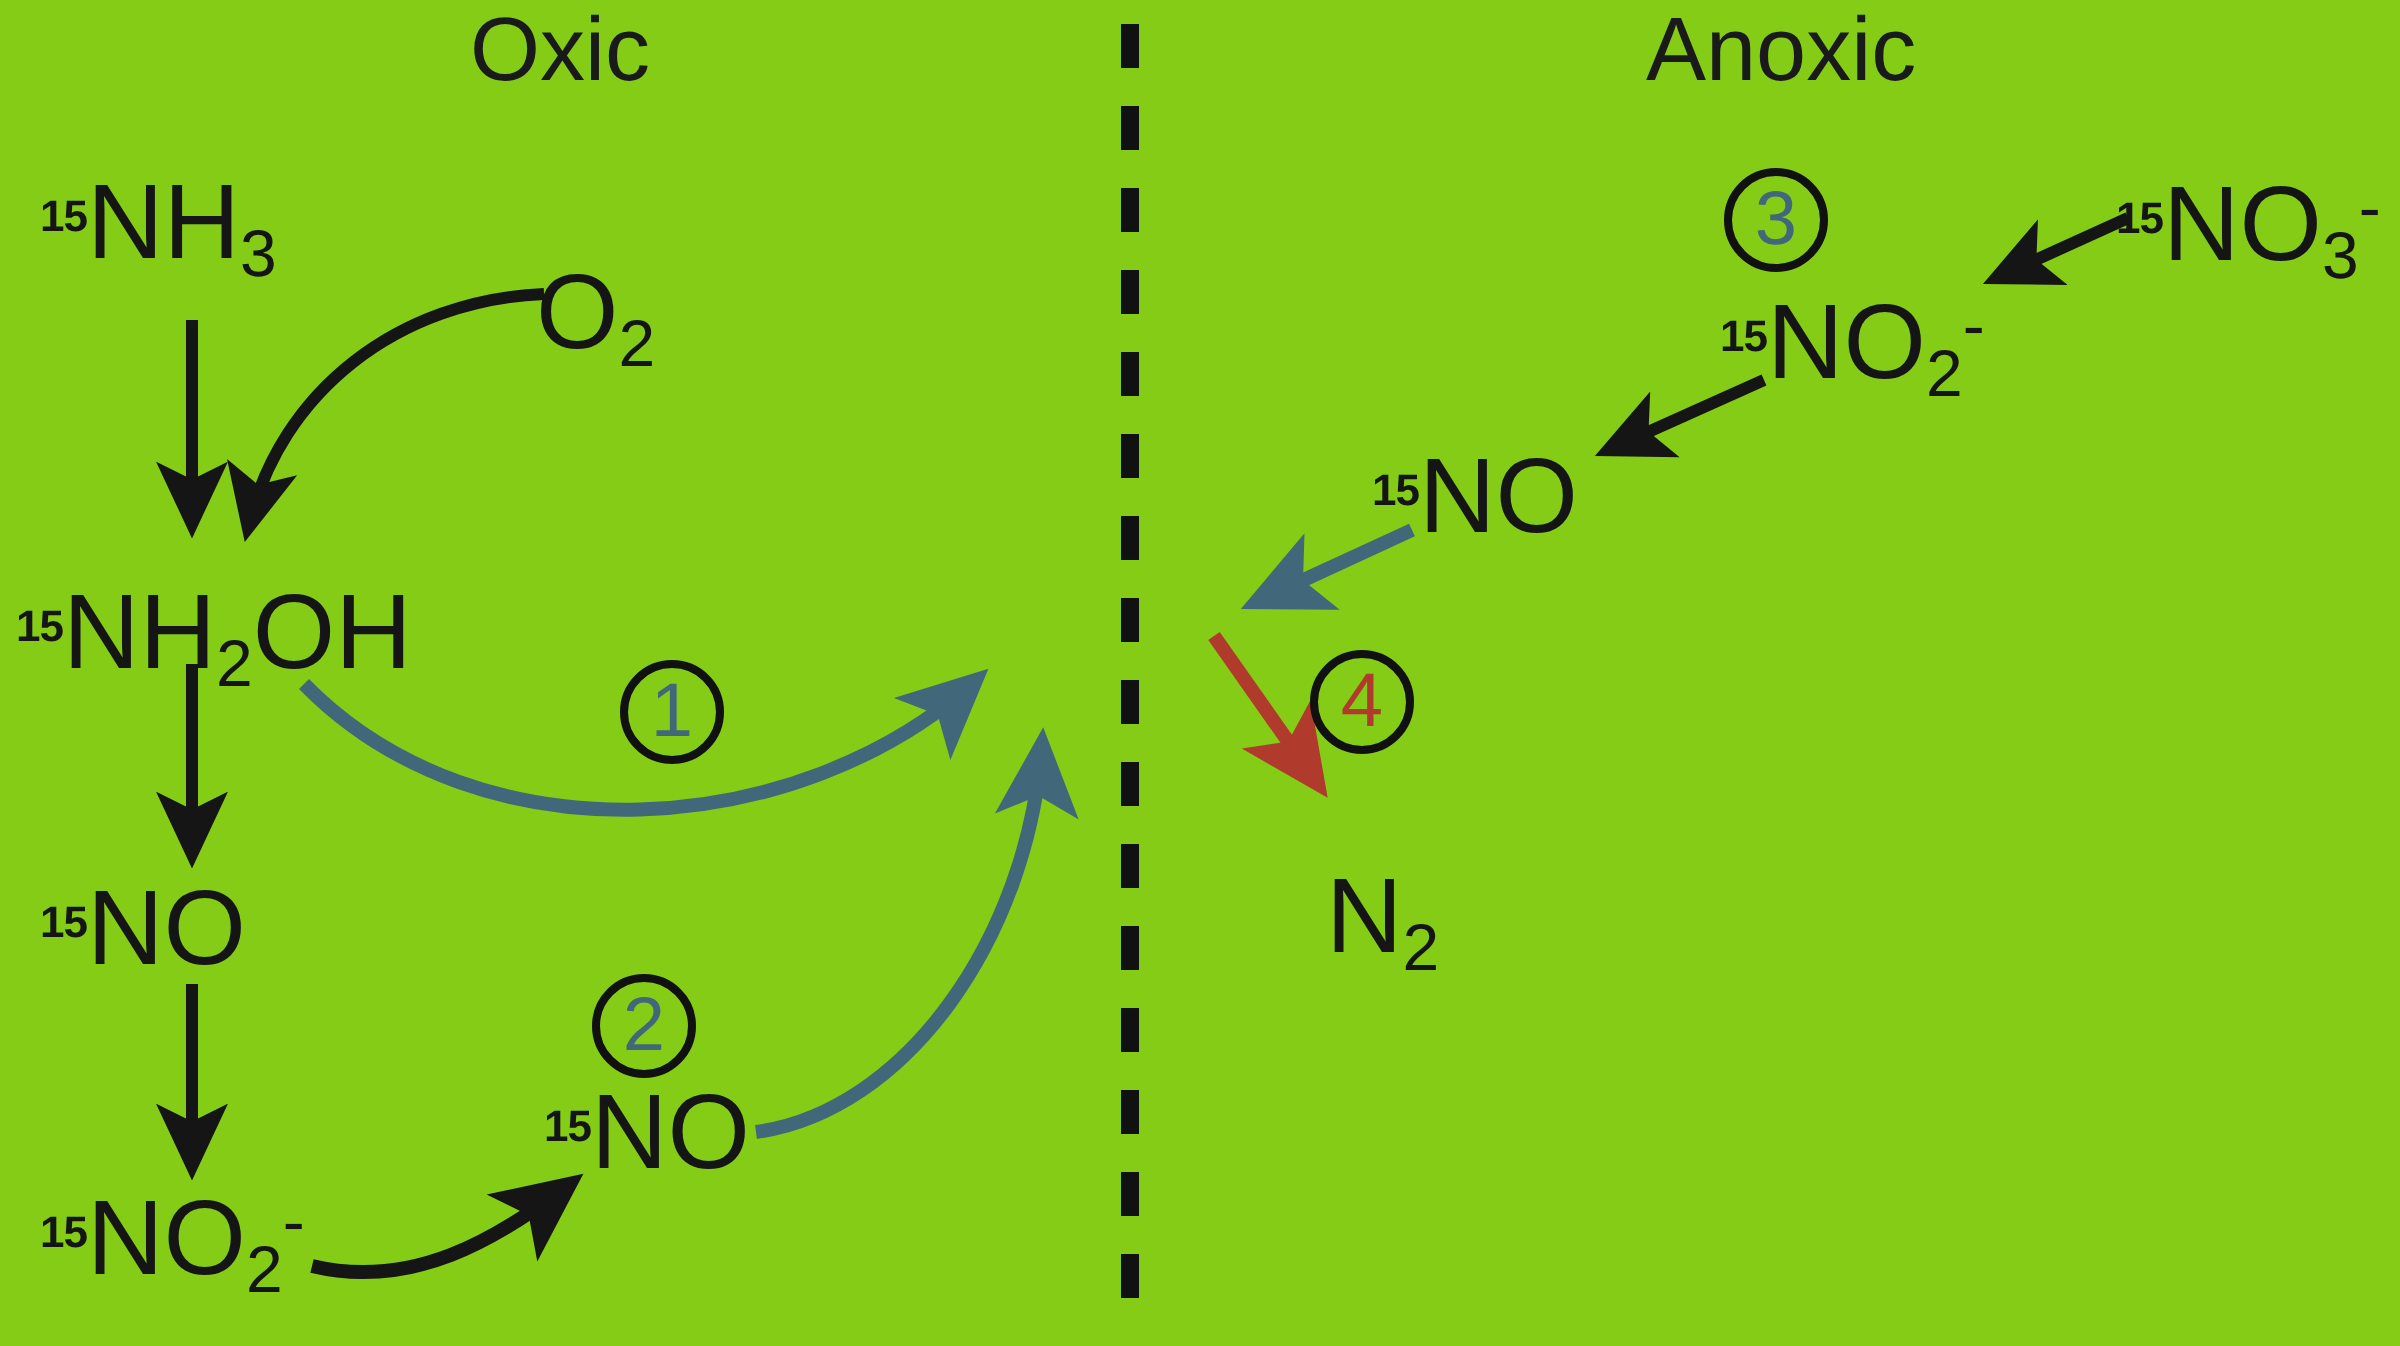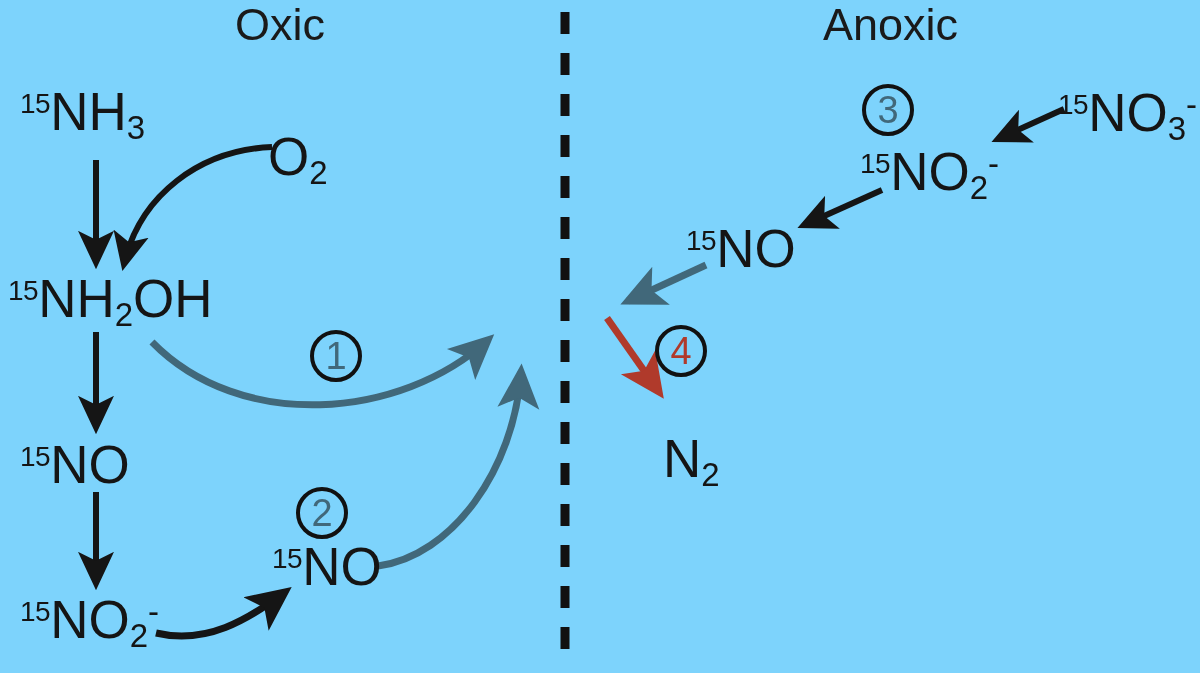--- a/index.html
+++ b/index.html
@@ -9,21 +9,21 @@
     background: #ffffff;
   }
   body {
     font-family: "Liberation Sans", sans-serif;
     color: #1a1a1a;
   }
   #stage {
     position: relative;
     width: 1200px;
     height: 673px;
-    background: #7dd3fc;
+    background: #84cc16;
     overflow: hidden;
   }
   #arrow-layer {
     position: absolute;
     left: 0;
     top: 0;
     width: 1200px;
     height: 673px;
     pointer-events: none;
   }
@@ -38,22 +38,22 @@
   }
   .species {
     position: absolute;
     white-space: nowrap;
     color: #151515;
     font-size: 53px;
     font-weight: 400;
     line-height: 1;
   }
   .species .iso {
-    font-size: 28px;
-    font-weight: 400;
+    font-size: 22px;
+    font-weight: 700;
     vertical-align: 0.62em;
     letter-spacing: -0.5px;
   }
   .species sub {
     font-size: 33px;
     vertical-align: -0.28em;
     line-height: 0;
   }
   .species sup {
     font-size: 33px;
@@ -125,21 +125,21 @@
   </svg>
 
   <div class="species" style="left:20px; top:85px;">
     <span class="iso">15</span><span>NH</span><sub>3</sub>
   </div>
 
   <div class="species" style="left:268px; top:110px;margin-top:20px;">
     <span>O</span><sub>2</sub>
   </div>
 
-  <div class="species" style="left:8px; top:272px;">
+  <div class="species" style="left:8px; top:290px;">
     <span class="iso">15</span><span>NH</span><sub>2</sub><span>OH</span>
   </div>
 
   <div class="species" style="left:20px; top:438px;">
     <span class="iso">15</span><span>NO</span>
   </div>
 
   <div class="species" style="left:20px; top:593px;">
     <span class="iso">15</span><span>NO</span><sub>2</sub><sup>-</sup>
   </div>

